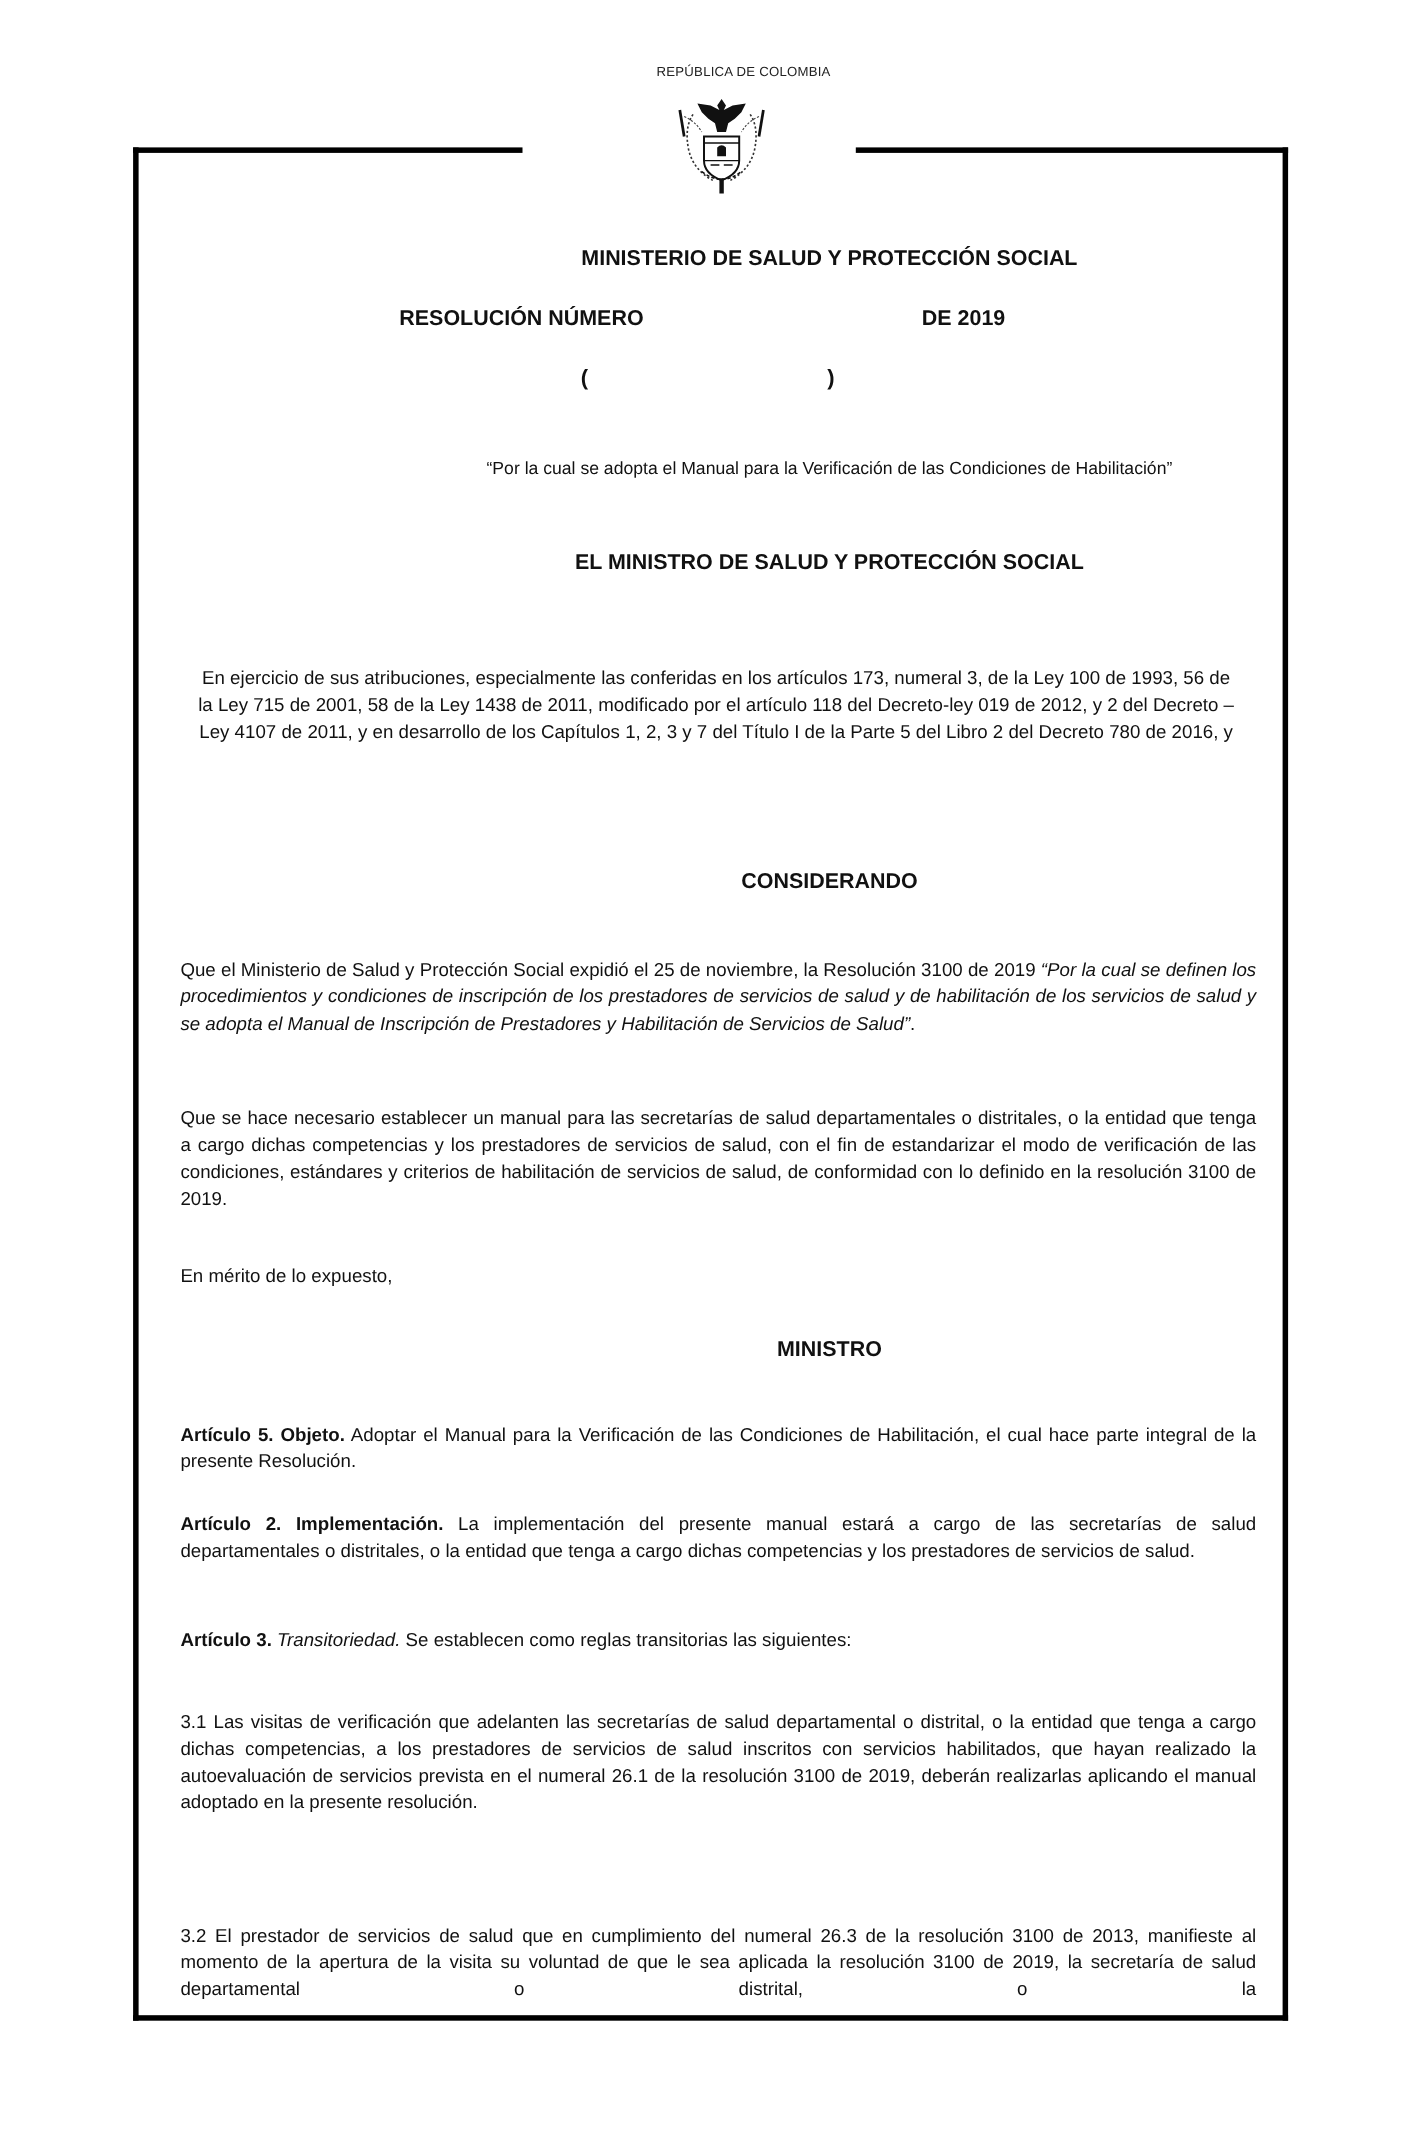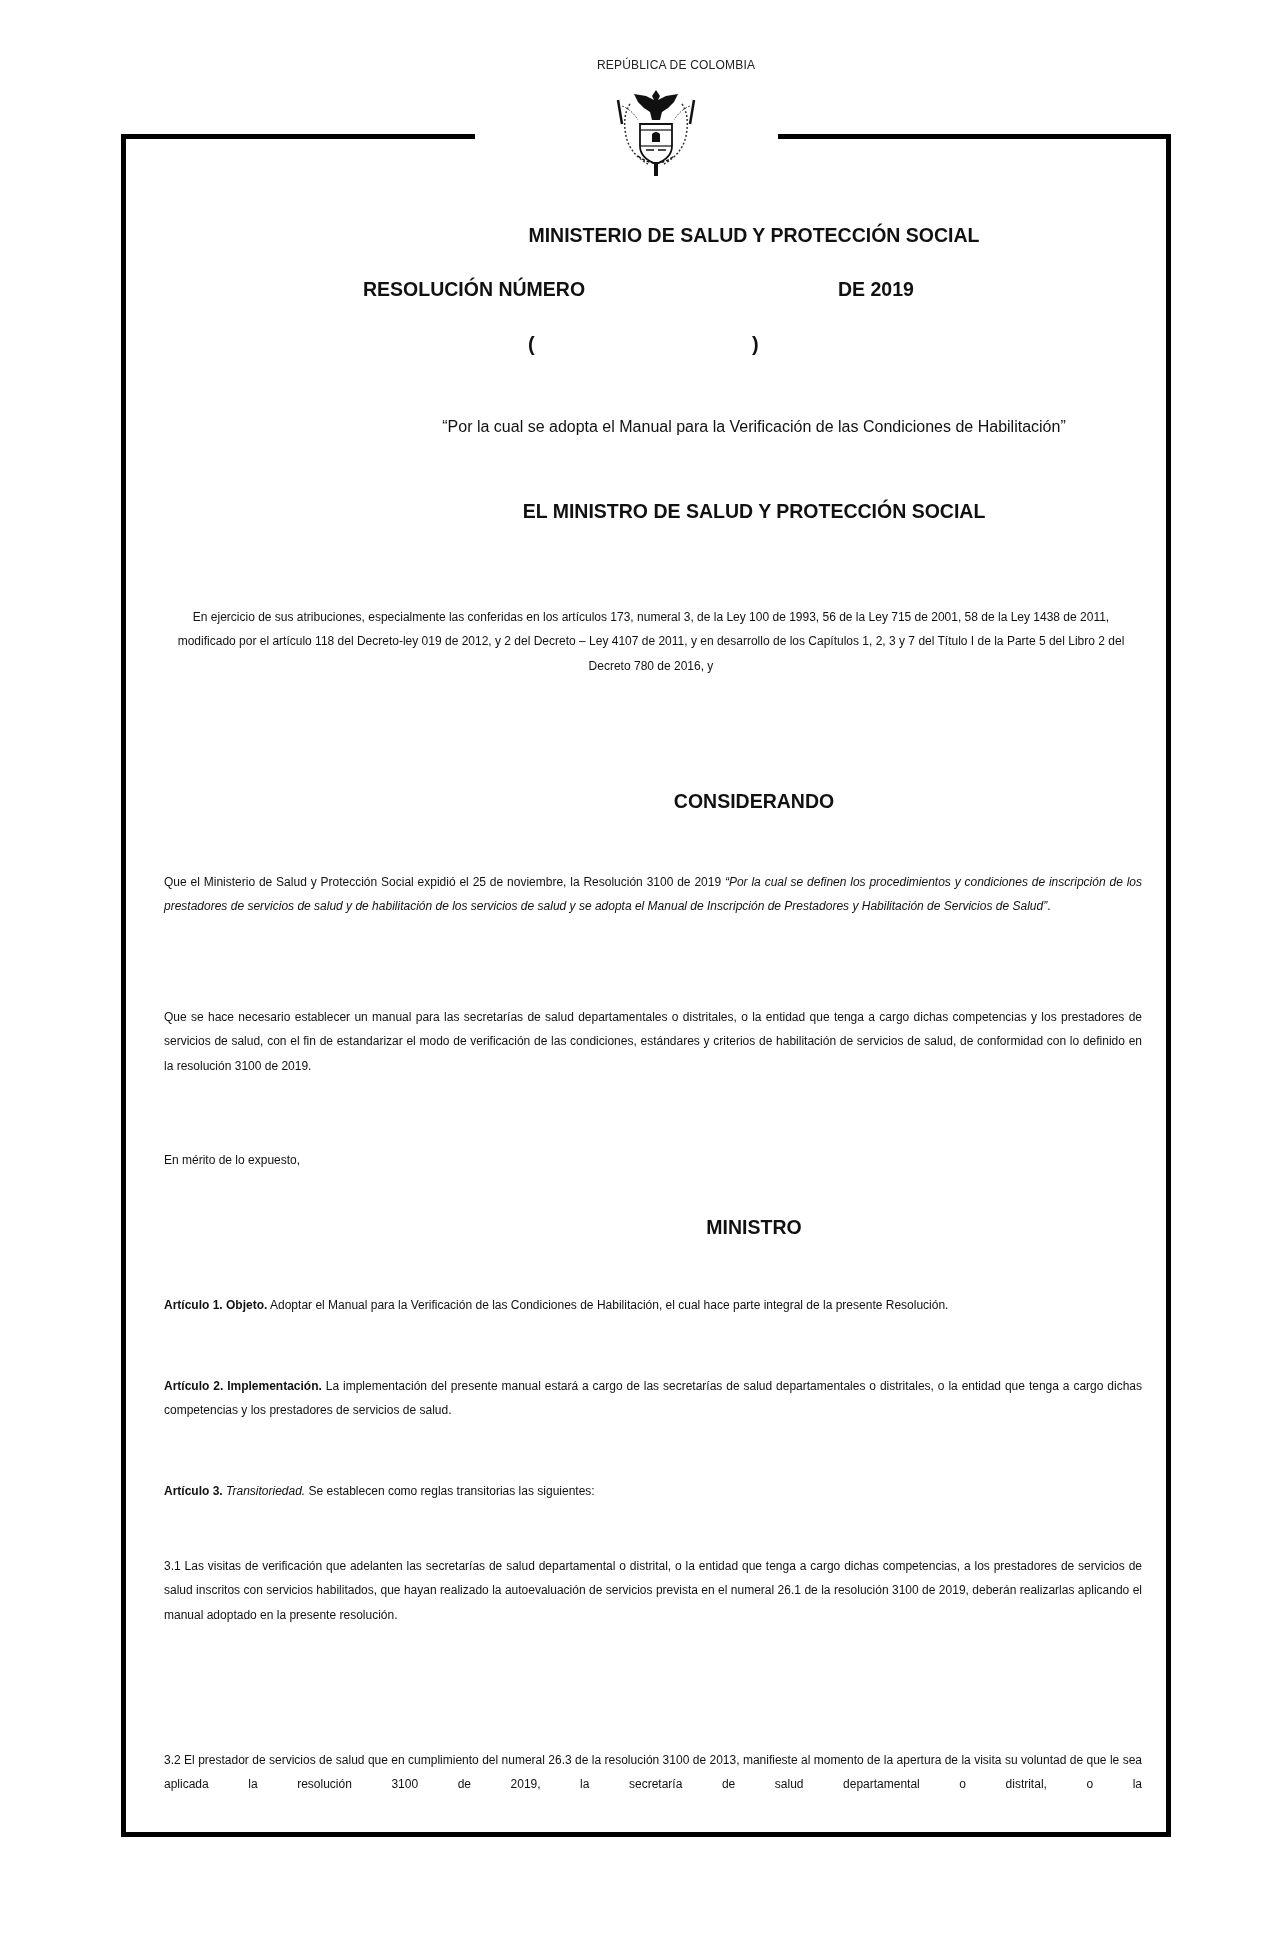--- a/index.html
+++ b/index.html
@@ -18,21 +18,21 @@
   .center-line { left: 126px; width: 1256px; text-align: center; }
   .h { font-size: 19.5px; font-weight: bold; }
   .title-ministerio { top: 224px; }
   .resol-label { left: 363px; top: 278px; }
   .resol-year { left: 838px; top: 278px; }
   .paren-open { left: 528px; top: 333px; font-size: 20px; font-weight: bold; }
   .paren-close { left: 752px; top: 333px; font-size: 20px; font-weight: bold; }
   .subtitle { top: 418px; font-size: 16px; }
   .minister { top: 500px; }
 
-  .body { left: 164px; width: 978px; font-size: 12px; line-height: 24.3px; }
+  .body { left: 164px; width: 978px; font-size: 17px; line-height: 24.3px; }
   .centered-para { left: 176px; width: 950px; text-align: center; top: 605px; }
   .justify { text-align: justify; }
   .considerando { top: 790px; }
   .p1 { top: 870px; }
   .p2 { top: 1005px; }
   .p3 { top: 1148px; }
   .resuelve { top: 1216px; }
   .a1 { top: 1293px; }
   .a2 { top: 1374px; }
   .a3 { top: 1479px; }
@@ -86,21 +86,21 @@
 <div class="abs center-line h considerando">CONSIDERANDO</div>
 
 <p class="abs body justify p1"><span>Que el Ministerio de Salud y Protección Social expidió el 25 de noviembre, la Resolución 3100 de 2019 </span><i>“Por la cual se definen los procedimientos y condiciones de inscripción de los prestadores de servicios de salud y de habilitación de los servicios de salud y se adopta el Manual de Inscripción de Prestadores y Habilitación de Servicios de Salud”</i><span>.</span></p>
 
 <p class="abs body justify p2">Que se hace necesario establecer un manual para las secretarías de salud departamentales o distritales, o la entidad que tenga a cargo dichas competencias y los prestadores de servicios de salud, con el fin de estandarizar el modo de verificación de las condiciones, estándares y criterios de habilitación de servicios de salud, de conformidad con lo definido en la resolución 3100 de 2019.</p>
 
 <p class="abs body p3">En mérito de lo expuesto,</p>
 
 <div class="abs center-line h resuelve">MINISTRO</div>
 
-<p class="abs body justify a1"><b>Artículo 1. Objeto.</b><span> Adoptar el Manual para la Verificación de las Condiciones de Habilitación, el cual hace parte integral de la presente Resolución.</span></p>
+<p class="abs body justify a1"><b>Artículo 5. Objeto.</b><span> Adoptar el Manual para la Verificación de las Condiciones de Habilitación, el cual hace parte integral de la presente Resolución.</span></p>
 
 <p class="abs body justify a2"><b>Artículo 2. Implementación.</b><span> La implementación del presente manual estará a cargo de las secretarías de salud departamentales o distritales, o la entidad que tenga a cargo dichas competencias y los prestadores de servicios de salud.</span></p>
 
 <p class="abs body a3"><b>Artículo 3.</b><i> Transitoriedad.</i><span> Se establecen como reglas transitorias las siguientes:</span></p>
 
 <p class="abs body justify n31">3.1 Las visitas de verificación que adelanten las secretarías de salud departamental o distrital, o la entidad que tenga a cargo dichas competencias, a los prestadores de servicios de salud inscritos con servicios habilitados, que hayan realizado la autoevaluación de servicios prevista en el numeral 26.1 de la resolución 3100 de 2019, deberán realizarlas aplicando el manual adoptado en la presente resolución.</p>
 
 <p class="abs body justify n32" style="text-align-last: justify;">3.2  El prestador de servicios de salud que en cumplimiento del numeral 26.3 de la resolución 3100 de 2013, manifieste al momento de la apertura de la visita su voluntad de que le sea aplicada la resolución 3100 de 2019,  la secretaría de salud departamental o distrital, o la</p>
 
 </body></html>

